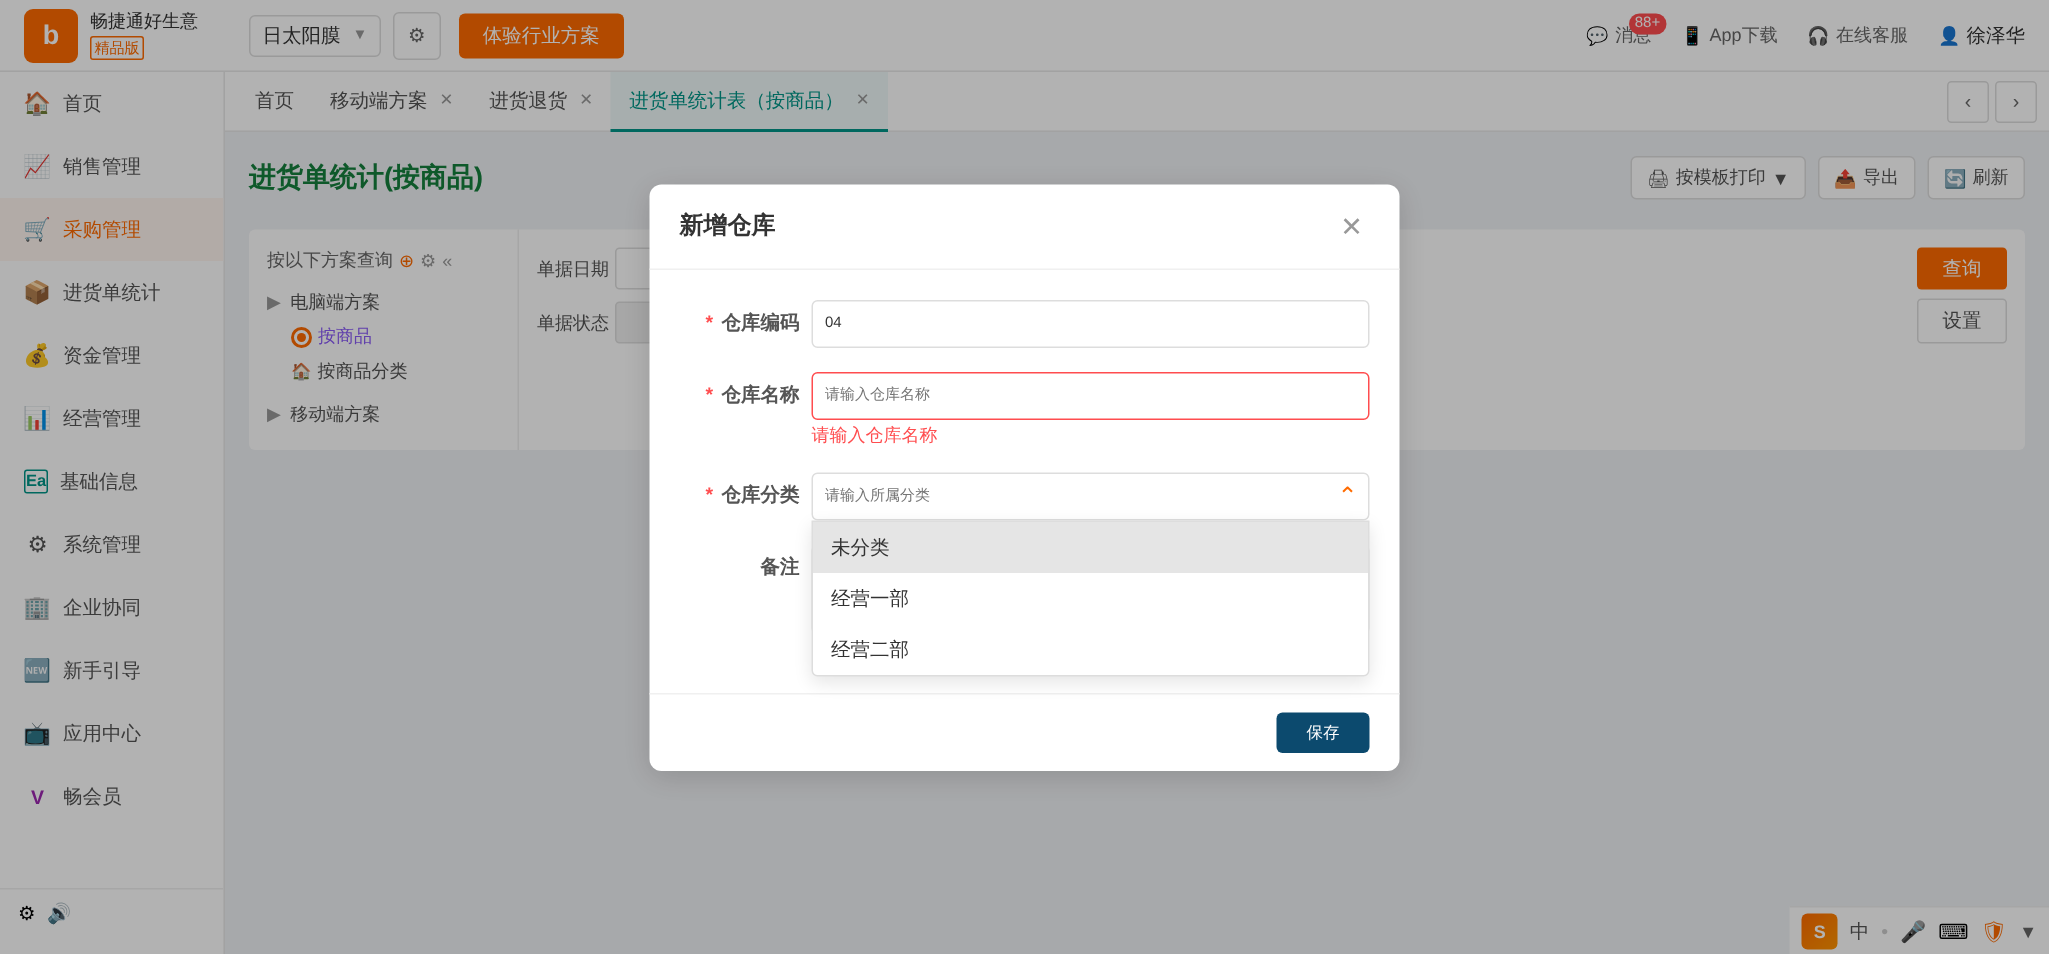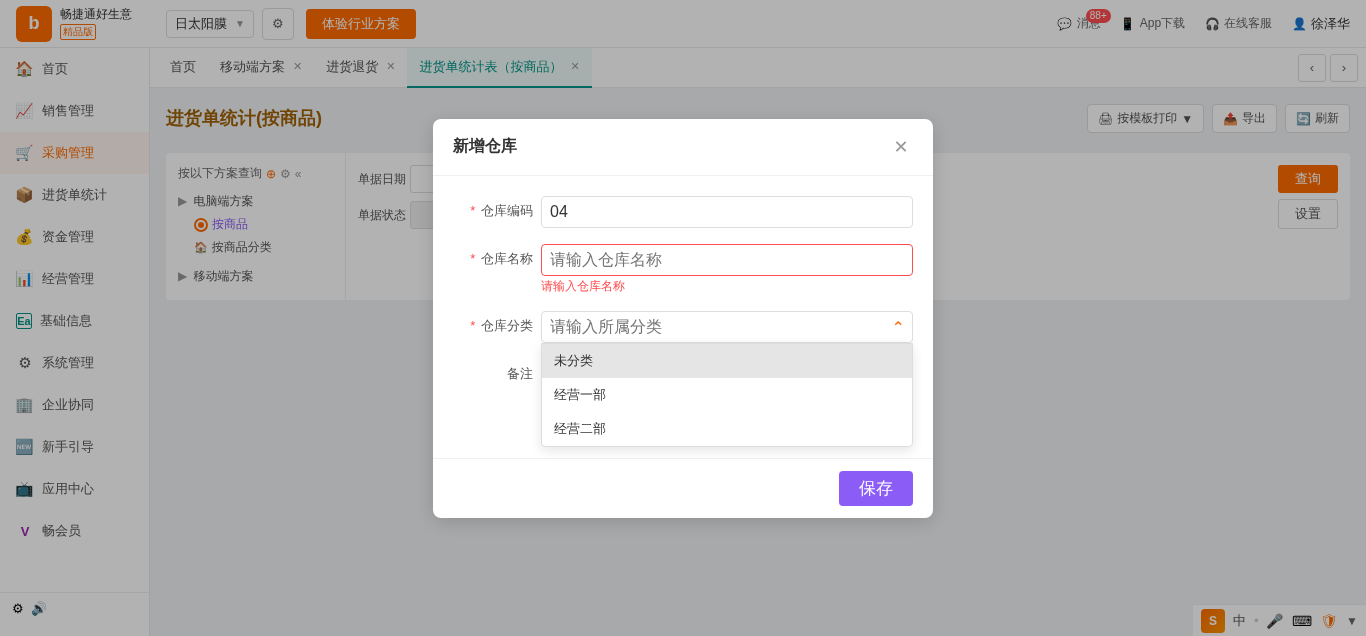--- a/index.html
+++ b/index.html
@@ -139,21 +139,21 @@
     }
 
     
     .page-content {
       flex: 1;
       padding: 16px;
       overflow: auto;
       position: relative;
     }
     .page-title {
-      font-size: 18px; font-weight: bold; color: #a16207;
+      font-size: 18px; font-weight: bold; color: #15803d;
       margin-bottom: 12px;
     }
 
     
     .page-toolbar {
       display: flex; align-items: center;
       justify-content: flex-end;
       gap: 8px; margin-bottom: 10px;
     }
     .toolbar-btn {
@@ -270,30 +270,30 @@
       gap: 8px;
     }
 
     .form-row-dialog {
       display: flex; align-items: flex-start;
       margin-bottom: 16px; gap: 8px;
     }
     .form-label-dialog {
       font-size: 13px; color: #555;
       width: 80px; text-align: right;
-      padding-top: 6px; flex-shrink: 0;
+      padding-top: 6px; flex-shrink: 0; font-weight: bold;
     }
     .required-star { color: #ff4d4f; margin-right: 2px; }
     .form-control-dialog {
       flex: 1; position: relative;
     }
     .input-dialog {
       width: 100%; height: 32px;
       border: 1px solid #ddd; border-radius: 4px;
-      padding: 0 8px; font-size: 16px; color: #333;
+      padding: 0 8px; font-size: 10px; color: #333;
     }
     .input-dialog.error { border-color: #ff4d4f; }
     .error-msg { color: #ff4d4f; font-size: 12px; margin-top: 2px; }
     .input-with-icon {
       position: relative;
     }
     .input-with-icon .input-dialog { padding-right: 32px; }
     .input-icon {
       position: absolute; right: 8px; top: 50%;
       transform: translateY(-50%);
@@ -319,23 +319,23 @@
       box-shadow: 0 4px 12px rgba(0,0,0,0.1);
     }
     .dropdown-item {
       padding: 8px 12px; cursor: pointer;
       font-size: 13px; color: #333;
     }
     .dropdown-item.selected { background: #e5e5e5; }
 
     
     .btn-save {
-      background: #8b5cf6; color: #fff;
+      background: #0c4a6e; color: #fff;
       border: none; border-radius: 4px;
-      padding: 6px 20px; cursor: pointer; font-size: 17px;
+      padding: 6px 20px; cursor: pointer; font-size: 11px;
     }
 
     
     .sidebar-footer {
       display: flex; align-items: center;
       padding: 8px 12px;
       border-top: 1px solid #eee;
       gap: 8px; cursor: pointer;
     }
 

